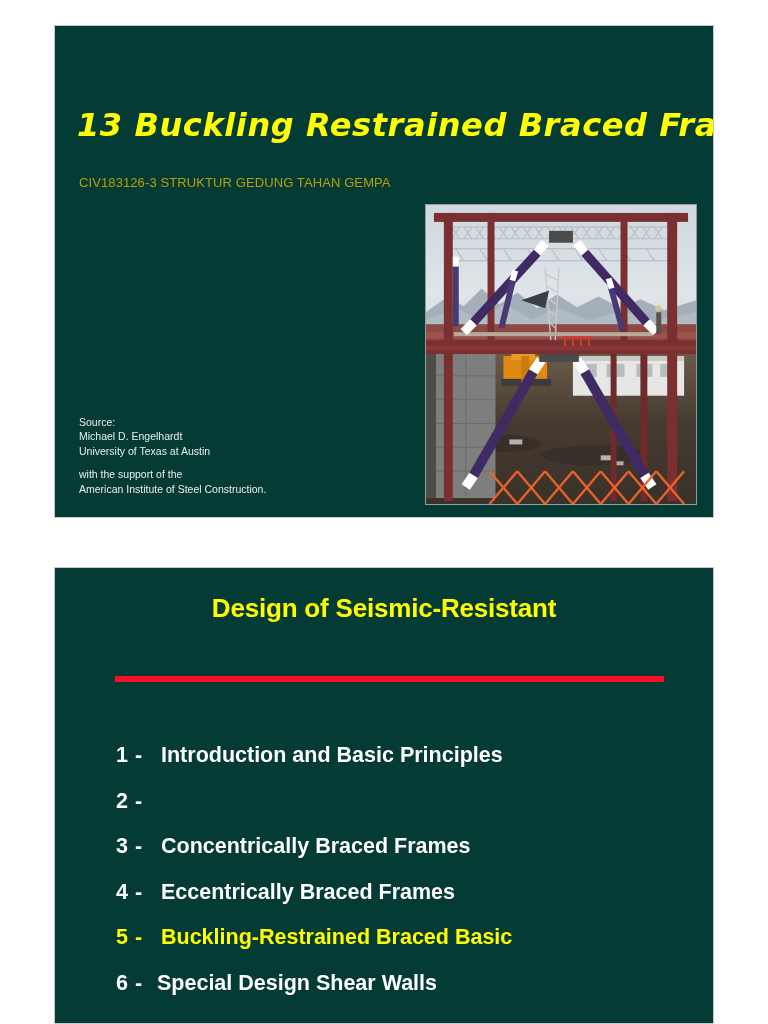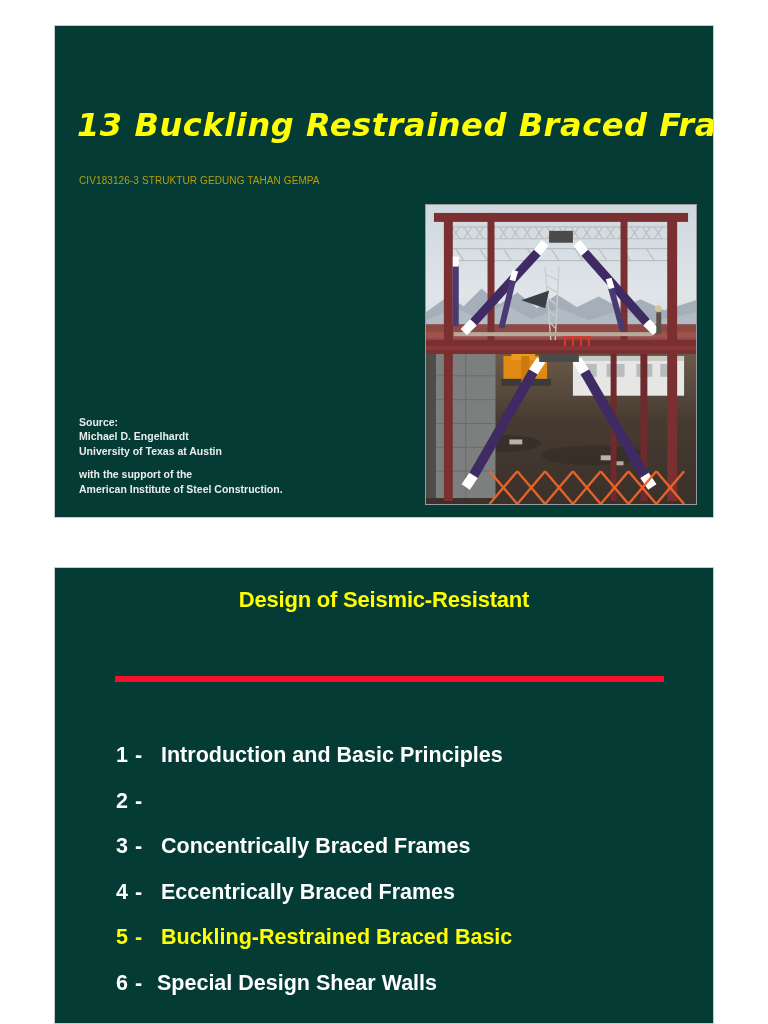--- a/index.html
+++ b/index.html
@@ -49,34 +49,33 @@
     font-style: italic;
     letter-spacing: 0.6px;
     white-space: nowrap;
     line-height: 1.1;
   }
   .deck-subtitle {
     position: absolute;
     left: 24px;
     top: 149px;
     color: #b79f0c;
-    font-size: 10px;
+    font-size: 13px;
     font-weight: normal;
     letter-spacing: 0.1px;
     white-space: nowrap;
   }
 
   .source-block {
     position: absolute;
     left: 24px;
     top: 389px;
     color: #e9eeec;
     font-size: 10.5px;
     line-height: 14.4px;
-    font-weight: bold;
   }
   .source-block .gap { height: 9px; }
   .source-block div { white-space: nowrap; }
 
   
   .photo {
     position: absolute;
     left: 370px;
     top: 178px;
     width: 272px;
@@ -85,25 +84,25 @@
     box-sizing: border-box;
     overflow: hidden;
     background: #cfd6db;
   }
   .photo svg { display: block; width: 100%; height: 100%; }
 
   
   .outline-heading {
     position: absolute;
     left: 0;
-    top: 15px;
+    top: 24px;
     width: 100%;
     text-align: center;
     color: #ffff00;
-    font-size: 22px;
+    font-size: 26px;
     font-weight: bold;
     line-height: 33px;
     letter-spacing: -0.2px;
   }
   .red-rule {
     position: absolute;
     left: 60px;
     top: 108px;
     width: 549px;
     height: 6px;

